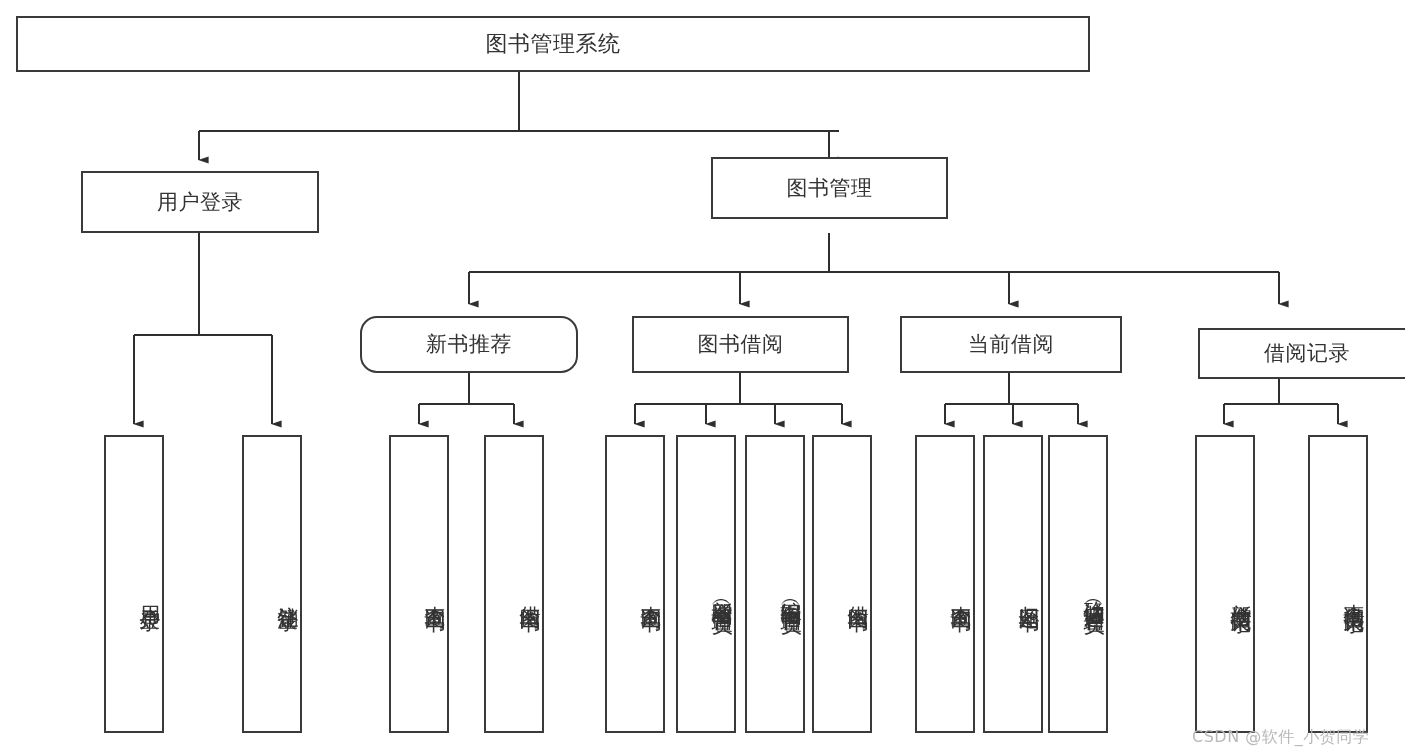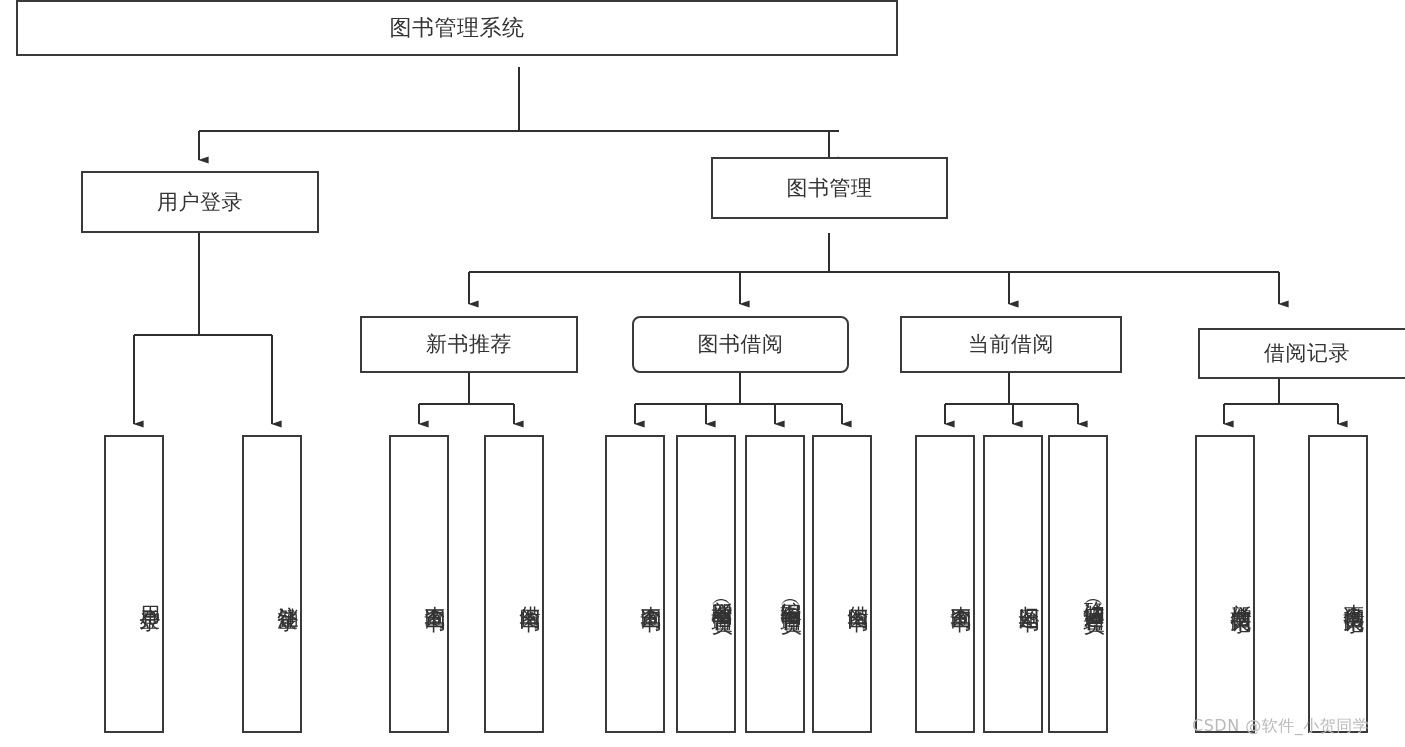--- a/index.html
+++ b/index.html
@@ -59,20 +59,21 @@
     display: block;
     white-space: pre-line;
   }
   .watermark {
     position: absolute;
     color: #b9b9b9;
     font-size: 16px;
     letter-spacing: 0.5px;
     white-space: nowrap;
     user-select: none;
+    margin-top: 11px;
   }
 </style>
 </head>
 <body>
 
 <div id="diagram-canvas">
 
   <svg id="connectors" viewBox="0 0 1405 747" xmlns="http://www.w3.org/2000/svg">
     <defs>
       <marker id="arrowhead" markerWidth="9" markerHeight="11" refX="3.6" refY="9.6" orient="auto" markerUnits="userSpaceOnUse">
@@ -116,37 +117,37 @@
       <path d="M 1013 404 L 1013 424" marker-end="url(#arrowhead)"></path>
       <path d="M 1078 404 L 1078 424" marker-end="url(#arrowhead)"></path>
 
       <path d="M 1279 373 L 1279 404"></path>
       <path d="M 1224 404 L 1338 404"></path>
       <path d="M 1224 404 L 1224 424" marker-end="url(#arrowhead)"></path>
       <path d="M 1338 404 L 1338 424" marker-end="url(#arrowhead)"></path>
     </g>
   </svg>
 
-  <div class="node node-h node-root" style="left:16px; top:0; width:882px; height:56px;">
+  <div class="node node-h node-root" style="left:16px; top:16px; width:1074px; height:56px;">
     <span class="node-label">图书管理系统</span>
   </div>
 
   <div class="node node-h" style="left:81px; top:171px; width:238px; height:62px;">
     <span class="node-label">用户登录</span>
   </div>
 
   <div class="node node-h" style="left:711px; top:157px; width:237px; height:62px;">
     <span class="node-label">图书管理</span>
   </div>
 
-  <div class="node node-h" style="left:360px; top:316px; width:218px; height:57px;">
+  <div class="node node-h" style="left:360px; top:316px; width:218px; height:57px;border-radius:17px;">
     <span class="node-label">新书推荐</span>
   </div>
 
-  <div class="node node-h" style="left:632px; top:316px; width:217px; height:57px;border-radius:8px;">
+  <div class="node node-h" style="left:632px; top:316px; width:217px; height:57px;">
     <span class="node-label">图书借阅</span>
   </div>
 
   <div class="node node-h" style="left:900px; top:316px; width:222px; height:57px;">
     <span class="node-label">当前借阅</span>
   </div>
 
   <div class="node node-h" style="left:1170px; top:328px; width:218px; height:51px;margin-left:28px;">
     <span class="node-label">借阅记录</span>
   </div>

